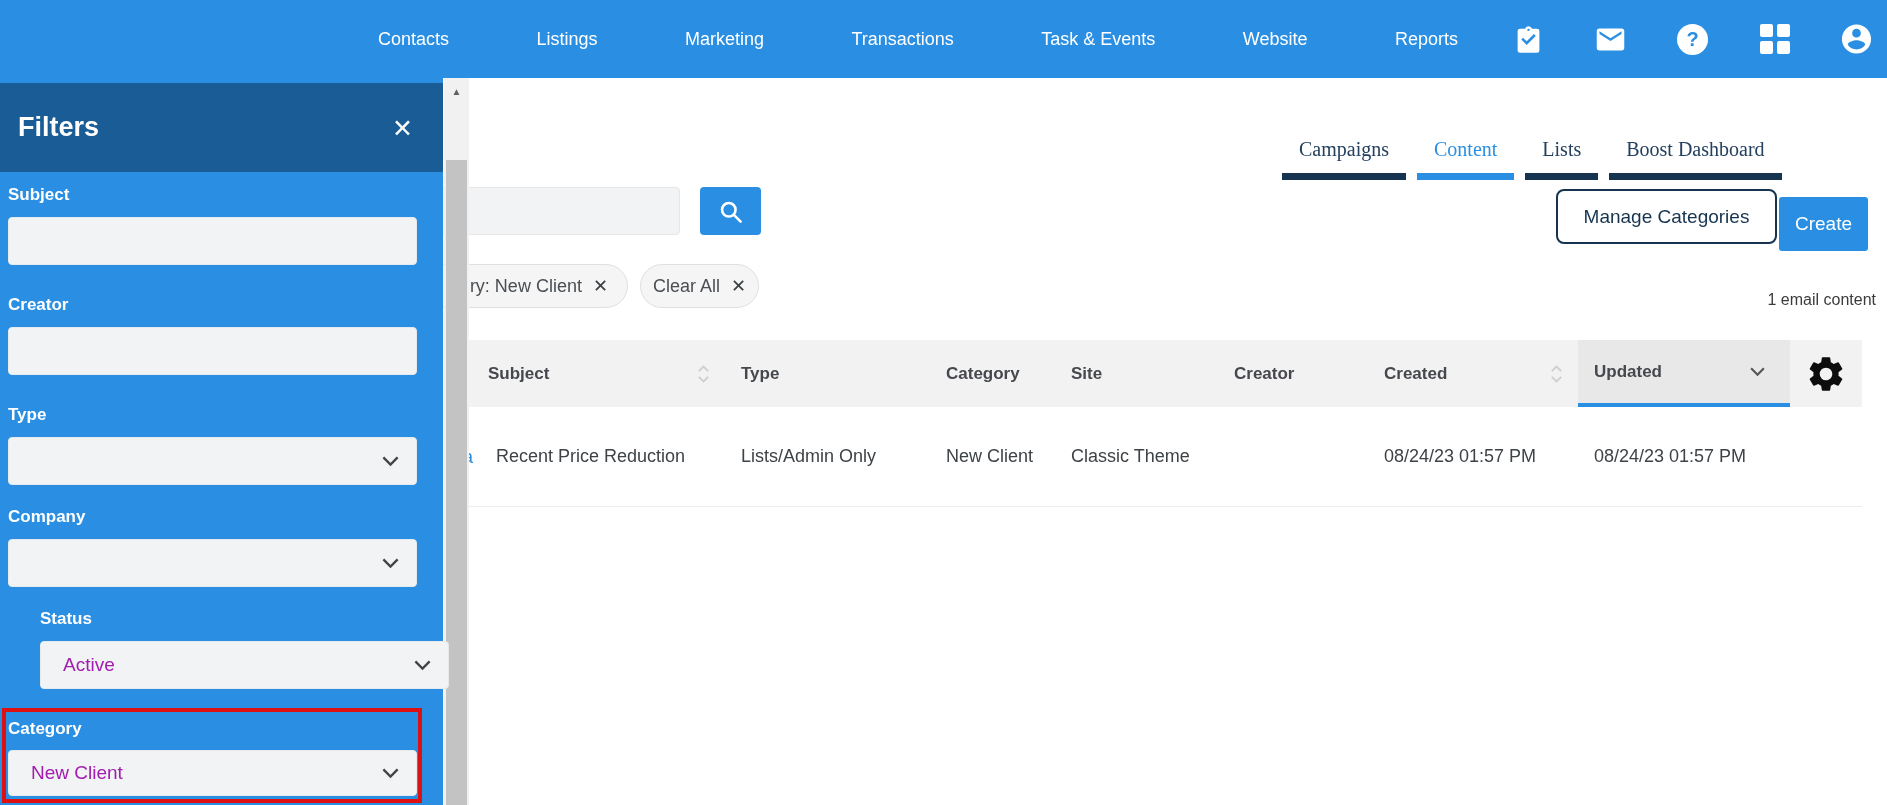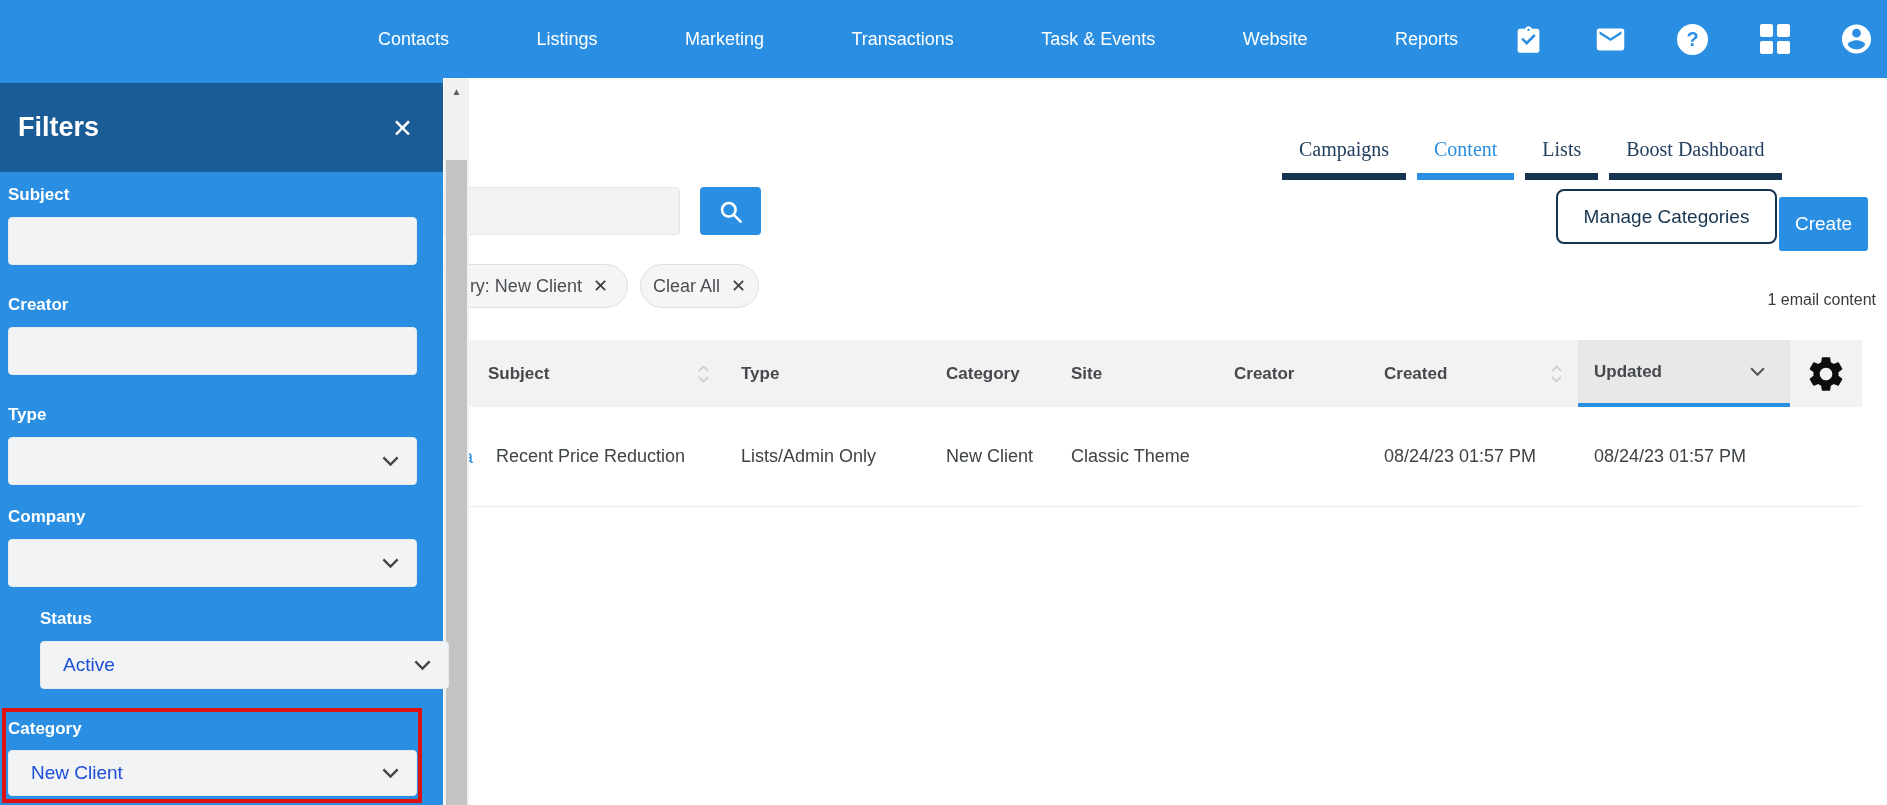--- a/index.html
+++ b/index.html
@@ -22,21 +22,21 @@
   
   .filters-panel { position:absolute; left:0; top:78px; width:443px; height:727px; background:#2a8fe2; z-index:5; }
   .filters-header { position:absolute; left:0; top:5px; width:443px; height:89px; background:#1a5c96;
                     display:flex; align-items:center; }
   .filters-title { color:#fff; font-size:27px; font-weight:700; margin-left:18px; }
   .filters-close { position:absolute; right:30px; top:50%; transform:translateY(-50%); color:#fff;
                    font-size:25px; cursor:pointer; line-height:1; }
   .f-group { position:absolute; left:8px; width:409px; }
   .f-label { color:#fff; font-size:17px; font-weight:700; line-height:21px; margin-bottom:12px; }
   .f-input, .f-select { width:409px; height:48px; background:#f1f3f4; border:1px solid #e7eaec; border-radius:4px;
-                        font-family:"Liberation Sans",sans-serif; font-size:19px; color:#1d4ed8; padding:0 22px; }
+                        font-family:"Liberation Sans",sans-serif; font-size:19px; color:#a21caf; padding:0 22px; }
   .f-select { display:flex; align-items:center; position:relative; cursor:pointer; }
   .f-select .chev { position:absolute; right:16px; top:50%; transform:translateY(-50%); display:flex; }
   .highlight-box { position:absolute; left:2px; top:630px; width:420px; height:95px;
                    border:4px solid #dd1111; padding:6px 3px 0 2px; }
   .highlight-box .f-label { margin-bottom:11px; }
   .highlight-box .f-select { height:46px; }
 
   
   .scrollbar { position:absolute; left:444px; top:78px; width:25px; height:727px; background:#f1f1f1; z-index:4; }
   .sb-arrow { display:block; text-align:center; margin-top:8px; color:#606060; font-size:10px; }

